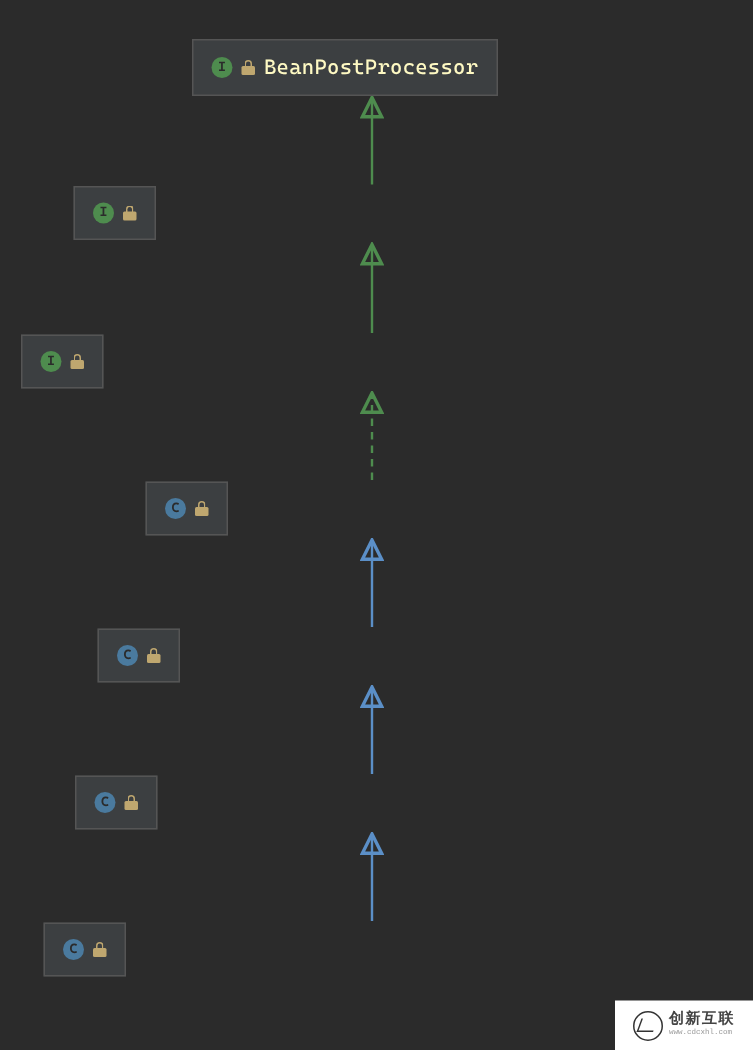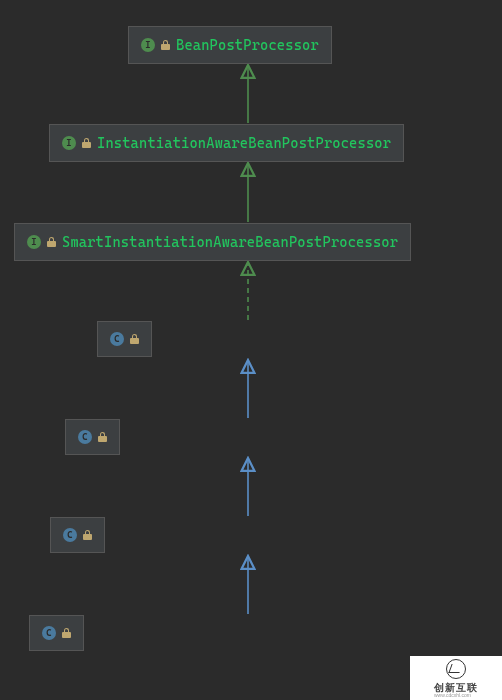--- a/index.html
+++ b/index.html
@@ -59,46 +59,45 @@
       position: absolute;
       top: 0;
       left: 2px;
       width: 3px;
       height: 5px;
       border: 1px solid #bfa76f;
       border-bottom: none;
       border-radius: 3px 3px 0 0;
     }
     .label {
-      color: #22c55e;
+      color: #fef9c3;
       font-size: 14px;
       white-space: nowrap;
       letter-spacing: 0.2px;
     }
     svg.arrows {
       position: absolute;
       top: 0;
       left: 0;
       width: 502px;
       height: 700px;
       pointer-events: none;
     }
     .watermark {
       position: absolute;
       right: 0;
       bottom: 0;
       width: 92px;
-      height: 44px;
+      height: 33px;
       background: #fff;
       display: flex;
       align-items: center;
       justify-content: center;
       gap: 4px;
-      font-family: Liberation Sans, sans-serif;
-      flex-direction: column;
+      font-family: Liberation Mono, monospace;
     }
     .wm-logo {
       width: 20px;
       height: 20px;
       border: 1.5px solid #333;
       border-radius: 50%;
       position: relative;
     }
     .wm-logo::before {
       content: '';
@@ -148,27 +147,25 @@
 
   <div class="node" style="left:128px; top:26px;">
     <span class="icon interface">I</span>
     <span class="lock"></span>
     <span class="label">BeanPostProcessor</span>
   </div>
 
   <div class="node" style="left:49px; top:124px;">
     <span class="icon interface">I</span>
     <span class="lock"></span>
-    <span class="label">InstantiationAwareBeanPostProcessor</span>
   </div>
 
   <div class="node" style="left:14px; top:223px;">
     <span class="icon interface">I</span>
     <span class="lock"></span>
-    <span class="label">SmartInstantiationAwareBeanPostProcessor</span>
   </div>
 
   <div class="node" style="left:97px; top:321px;">
     <span class="icon class">C</span>
     <span class="lock"></span>
   </div>
 
   <div class="node" style="left:65px; top:419px;">
     <span class="icon class">C</span>
     <span class="lock"></span>

